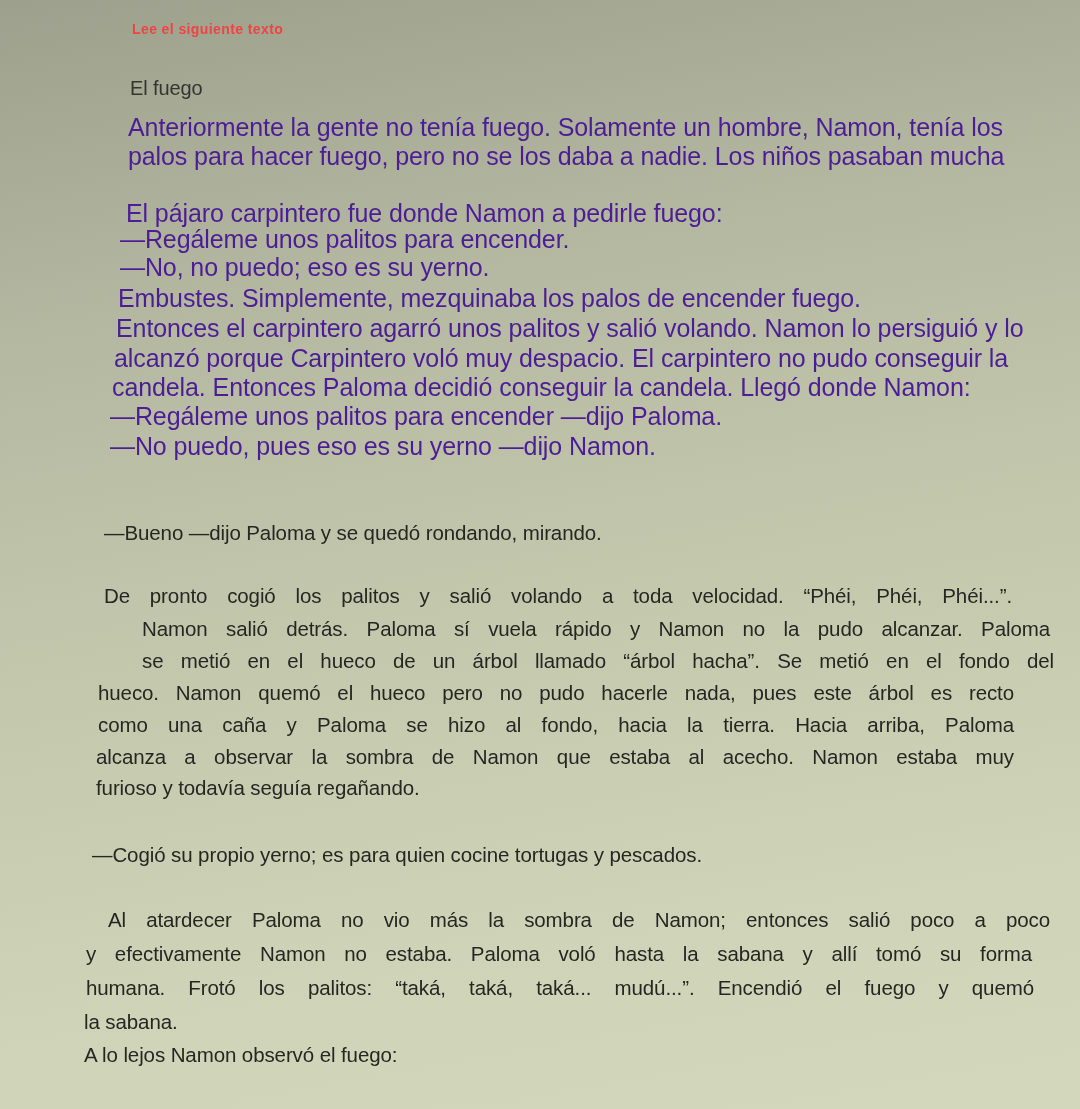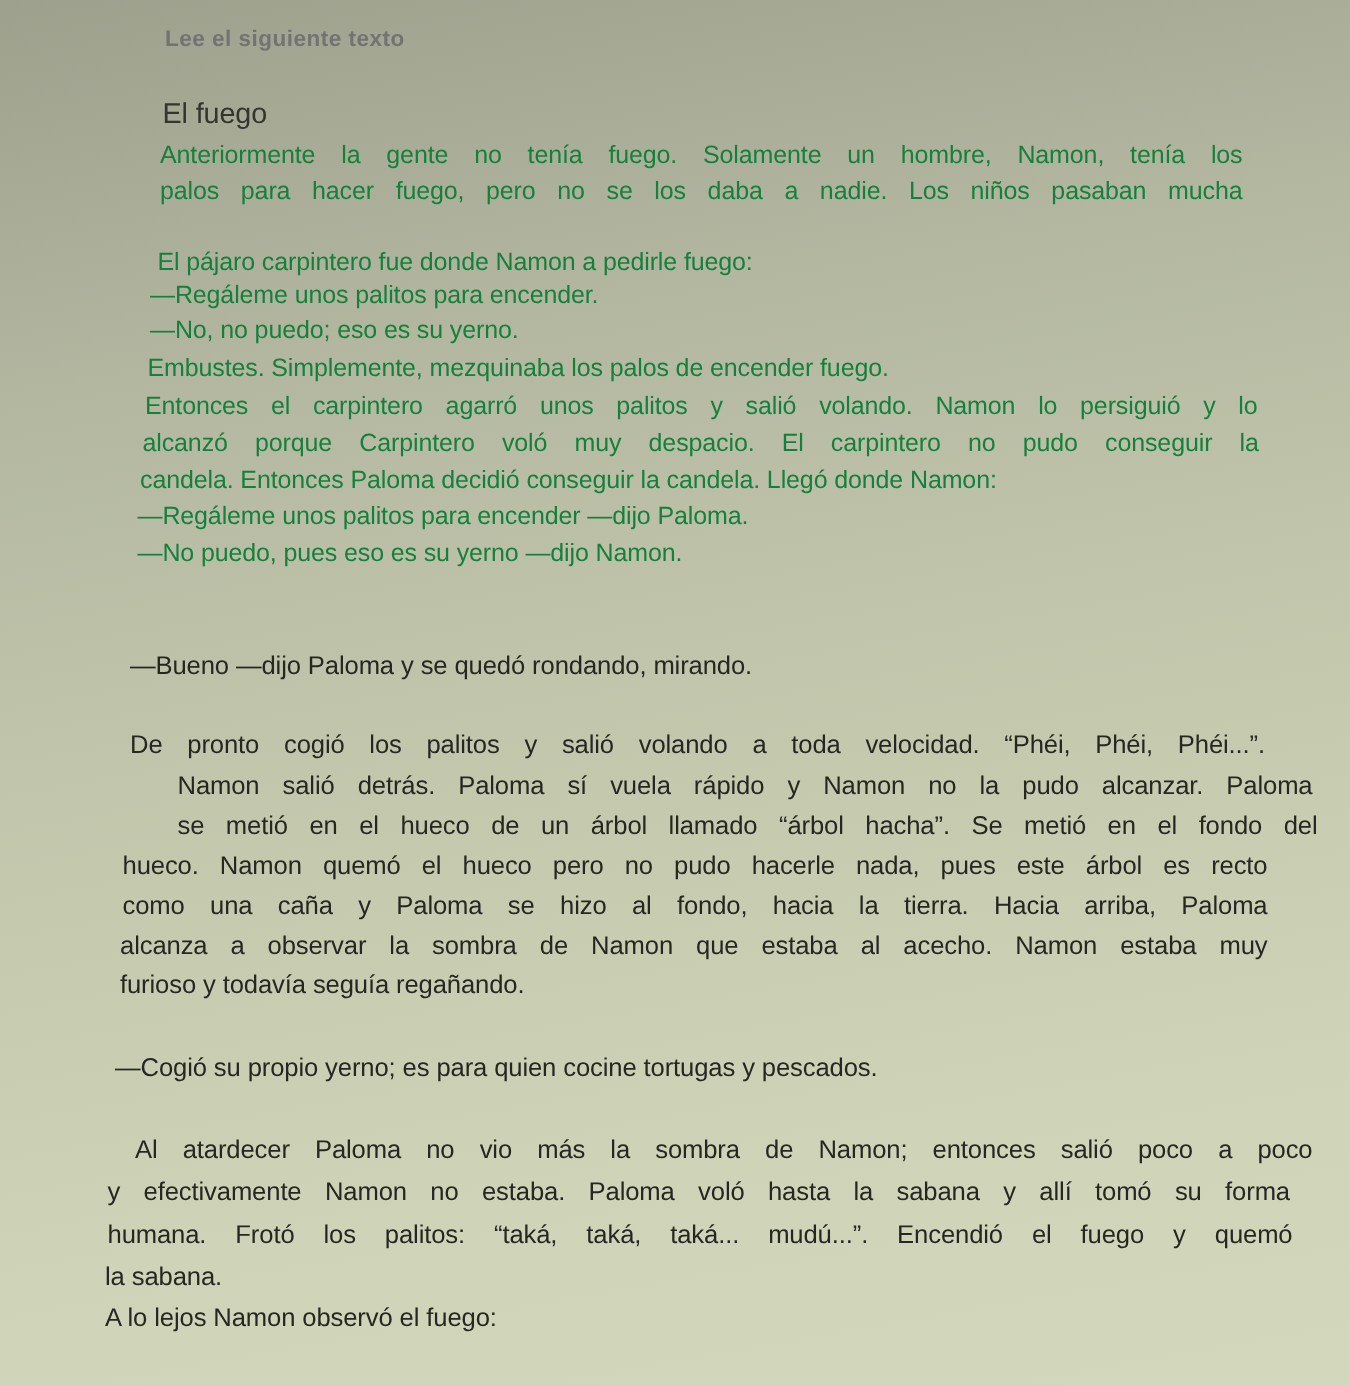--- a/index.html
+++ b/index.html
@@ -18,32 +18,32 @@
     .page {
       position: absolute;
       left: 0;
       top: 0;
       width: 1080px;
       height: 1109px;
     }
     .line {
       position: absolute;
       white-space: nowrap;
-      font-size: 20px;
+      font-size: 25px;
       letter-spacing: -0.1px;
-      color: #15803d;
+      color: #4c1d95;
     }
     .instruction {
       font-weight: bold;
-      font-size: 18px;
+      font-size: 14px;
       letter-spacing: 0.4px;
-      color: #737373;
+      color: #ef4444;
     }
     .title {
-      font-size: 23px;
+      font-size: 20px;
       color: #34352f;
     }
     .l2 {
       font-size: 20.5px;
       color: #262722;
     }
     .just {
       text-align: justify;
       text-align-last: justify;
     }

